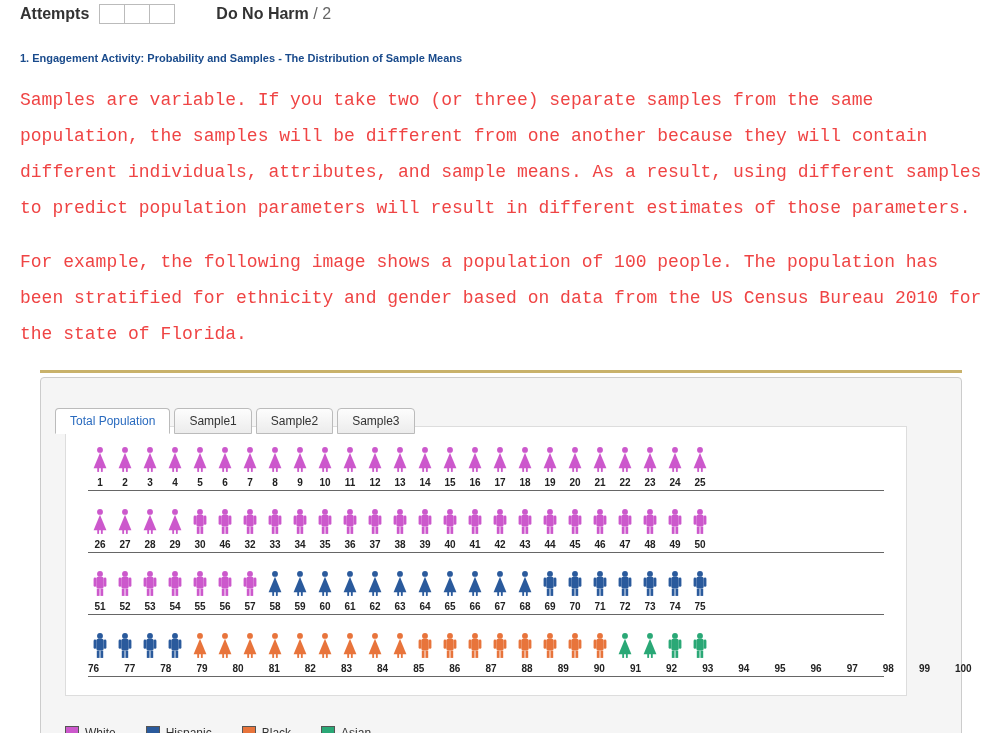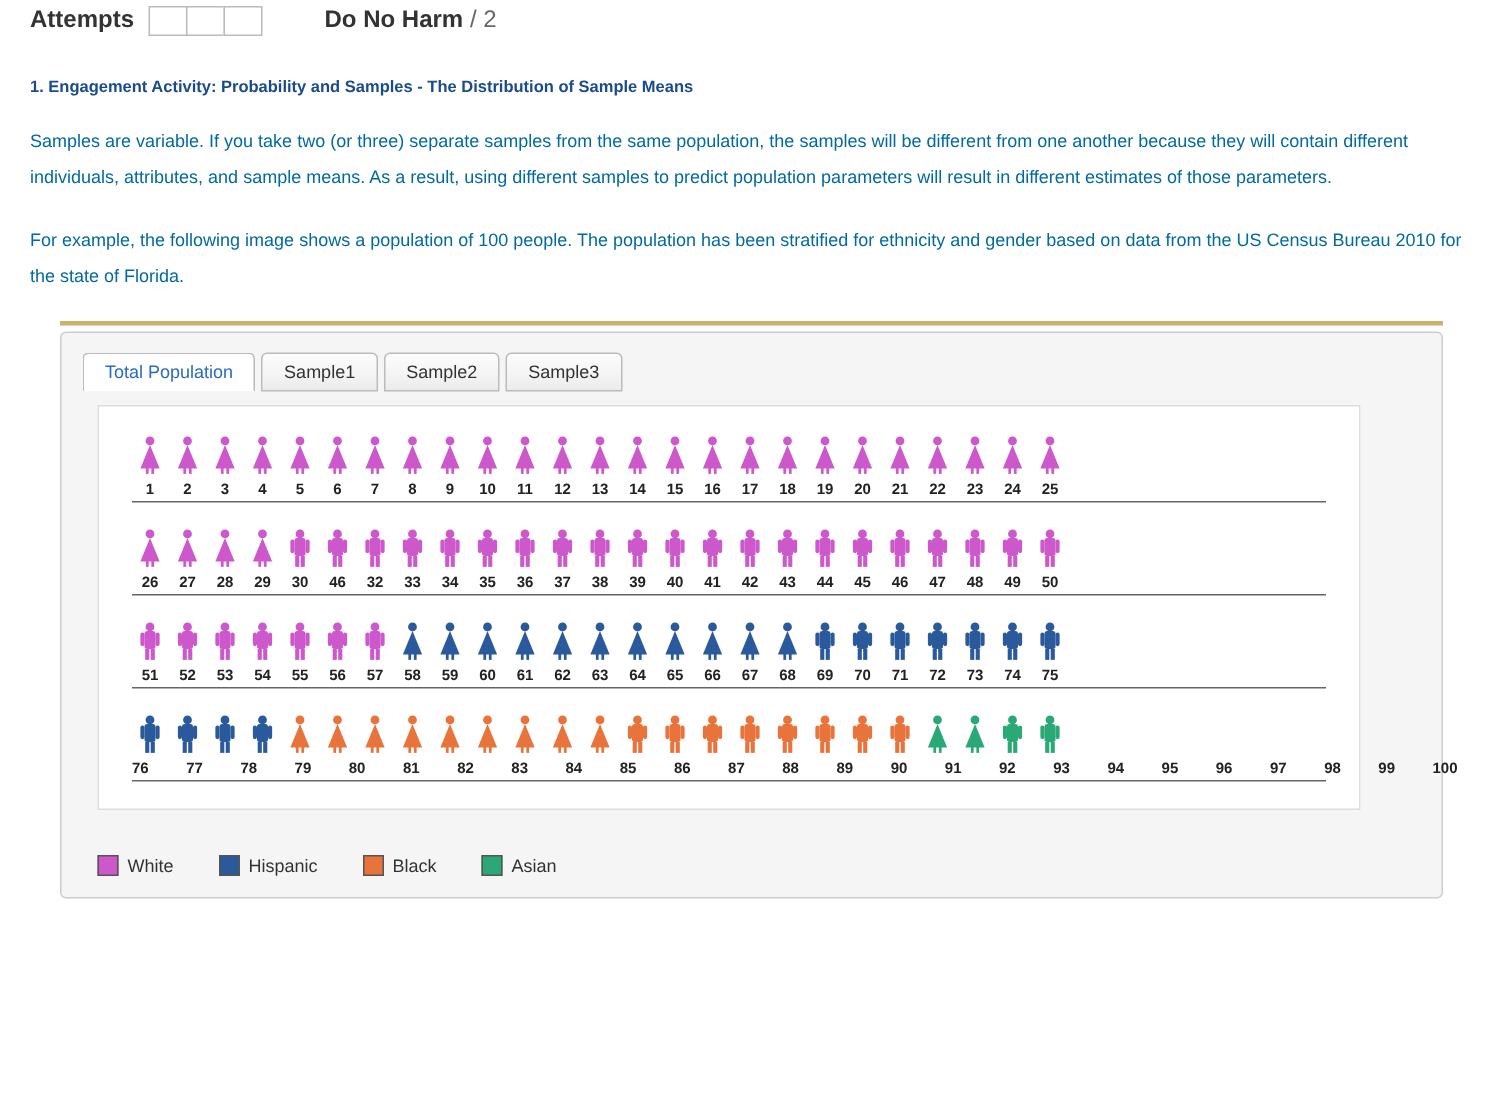--- a/index.html
+++ b/index.html
@@ -37,22 +37,23 @@
   .dnh .slash { font-weight: normal; color: #666; }
   .q-title {
     color: #1a4b8c;
     font-weight: bold;
     font-size: 11px;
     margin: 18px 0 18px 0;
   }
   .para {
     line-height: 2.0;
     margin: 0 0 18px 0;
-    font-size: 12px;
-    color: #0369a1;
+    font-size: 18px;
+    color: #ef4444;
+    font-family: Liberation Mono, monospace;
   }
   .activity-wrap {
     margin: 10px 20px 0 20px;
   }
   .gold-bar {
     height: 3px;
     background: #c9b26b;
     margin-bottom: 4px;
   }
   .panel {
@@ -67,21 +68,21 @@
     margin-bottom: 10px;
   }
   .tab {
     border: 1px solid #bbb;
     background: linear-gradient(#fdfdfd,#ececec);
     border-radius: 4px 4px 0 0;
     padding: 5px 14px;
     font-size: 12px;
     cursor: pointer;
     position: relative;
-    top: 1px;
+    top: 18px;
   }
   .tab.active {
     background: #fff;
     border-bottom: 1px solid #fff;
     color: #2a6bbf;
   }
   .pop-area {
     background: #fff;
     border: 1px solid #ddd;
     padding: 18px 22px 14px 22px;

